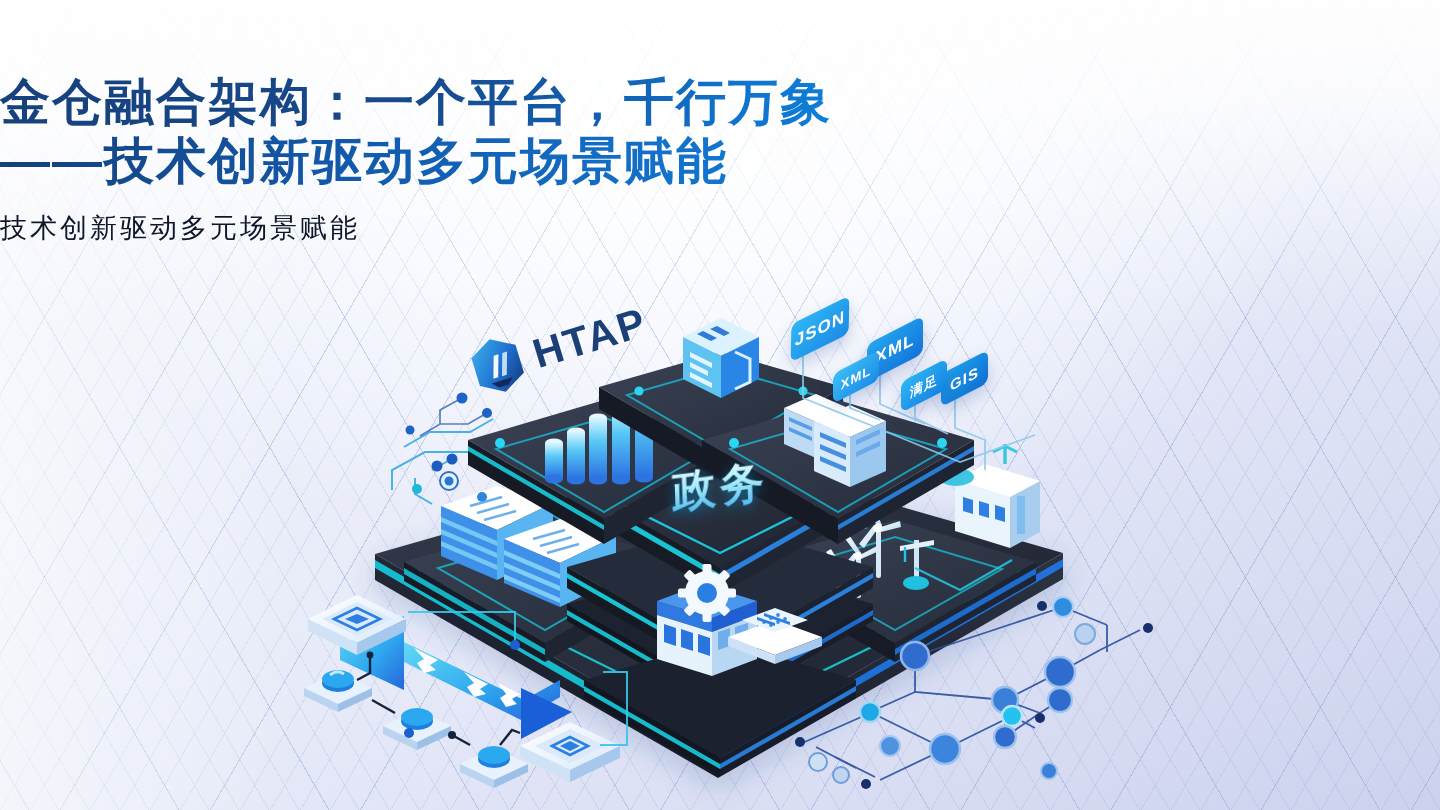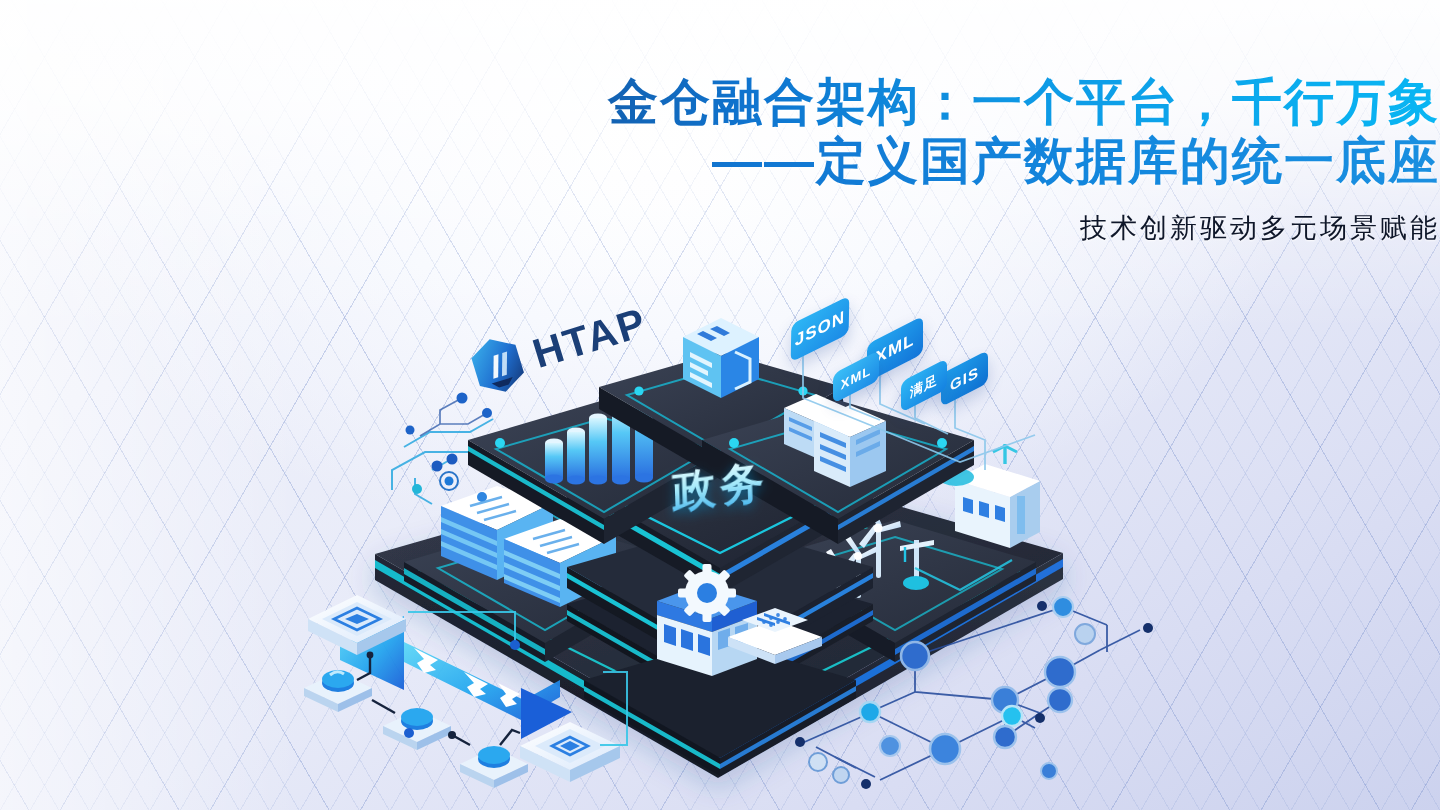--- a/index.html
+++ b/index.html
@@ -37,21 +37,21 @@
   .bg-fade-top{
     position:absolute; left:0; right:0; top:0; height:330px;
     background:linear-gradient(180deg,rgba(255,255,255,.96) 0%,rgba(255,255,255,.80) 30%,rgba(255,255,255,.22) 72%,rgba(255,255,255,0) 100%);
   }
   .bg-fade-l{
     position:absolute; left:0; top:0; bottom:0; width:300px;
     background:linear-gradient(90deg,rgba(255,255,255,.55),rgba(255,255,255,0));
   }
 
   
-  .header{ position:absolute; left:0; right:0; top:74px; text-align:right; z-index:40; }
+  .header{ position:absolute; left:0; right:0; top:74px; text-align:left; z-index:40; }
   .title-line{
     font-size:50px; font-weight:bold; letter-spacing:2px; line-height:1.14;
     white-space:nowrap;
   }
   .title-l1{
     background:linear-gradient(92deg,#16417c 0%,#174a8e 30%,#0f74cf 52%,#0e9ae6 72%,#09b6f3 100%);
     -webkit-background-clip:text; background-clip:text; color:transparent;
     -webkit-text-fill-color:transparent;
     filter:drop-shadow(0 2px 2px rgba(255,255,255,.85));
   }
@@ -107,21 +107,21 @@
 <div class="stage">
 
   <div class="bg-base"></div>
   <div class="bg-grid"></div>
   <div class="bg-grid2"></div>
   <div class="bg-fade-top"></div>
   <div class="bg-fade-l"></div>
 
   <div class="header">
     <div class="title-line title-l1">金仓融合架构：一个平台，千行万象</div>
-    <div class="title-line title-l2">——定义国产数据库的统一底座</div>
+    <div class="title-line title-l2">——技术创新驱动多元场景赋能</div>
     <div class="subtitle">技术创新驱动多元场景赋能</div>
   </div>
 
   <div class="illus">
 
     <svg class="net" width="1440" height="810" viewBox="0 0 1440 810">
       <defs>
         <linearGradient id="gPlatTop" x1="0" y1="0" x2="1" y2="1">
           <stop offset="0%" stop-color="#343b4b"></stop>
           <stop offset="55%" stop-color="#272d3b"></stop>

